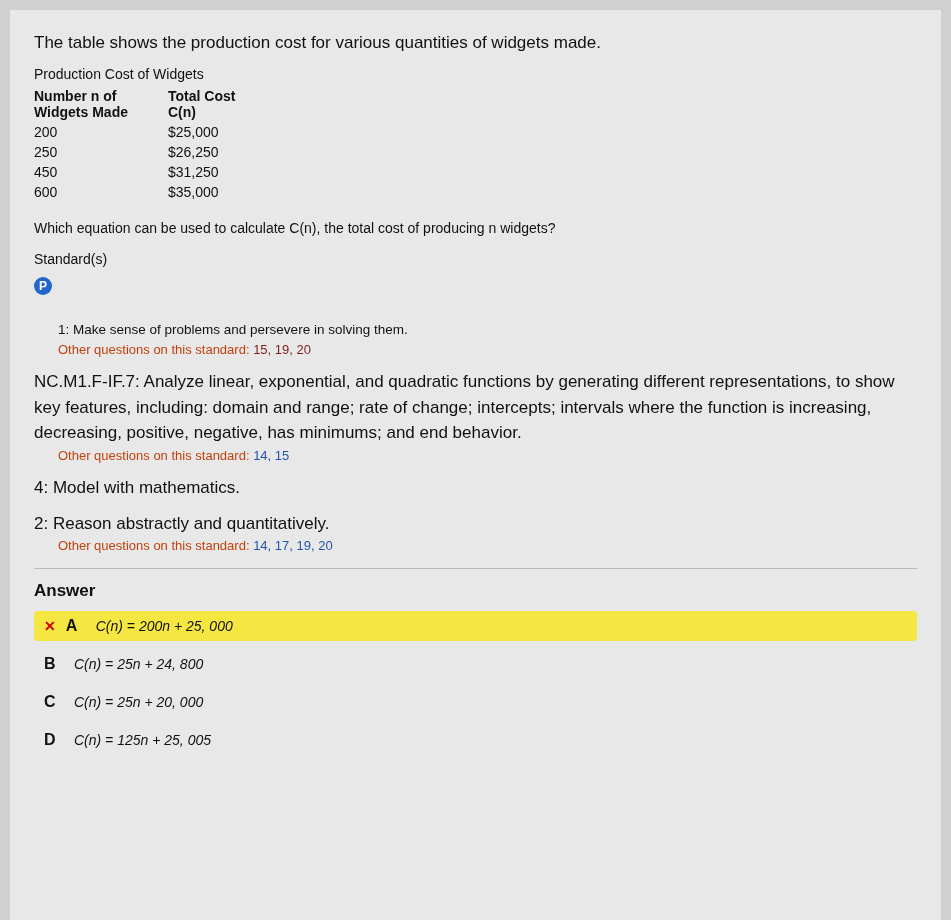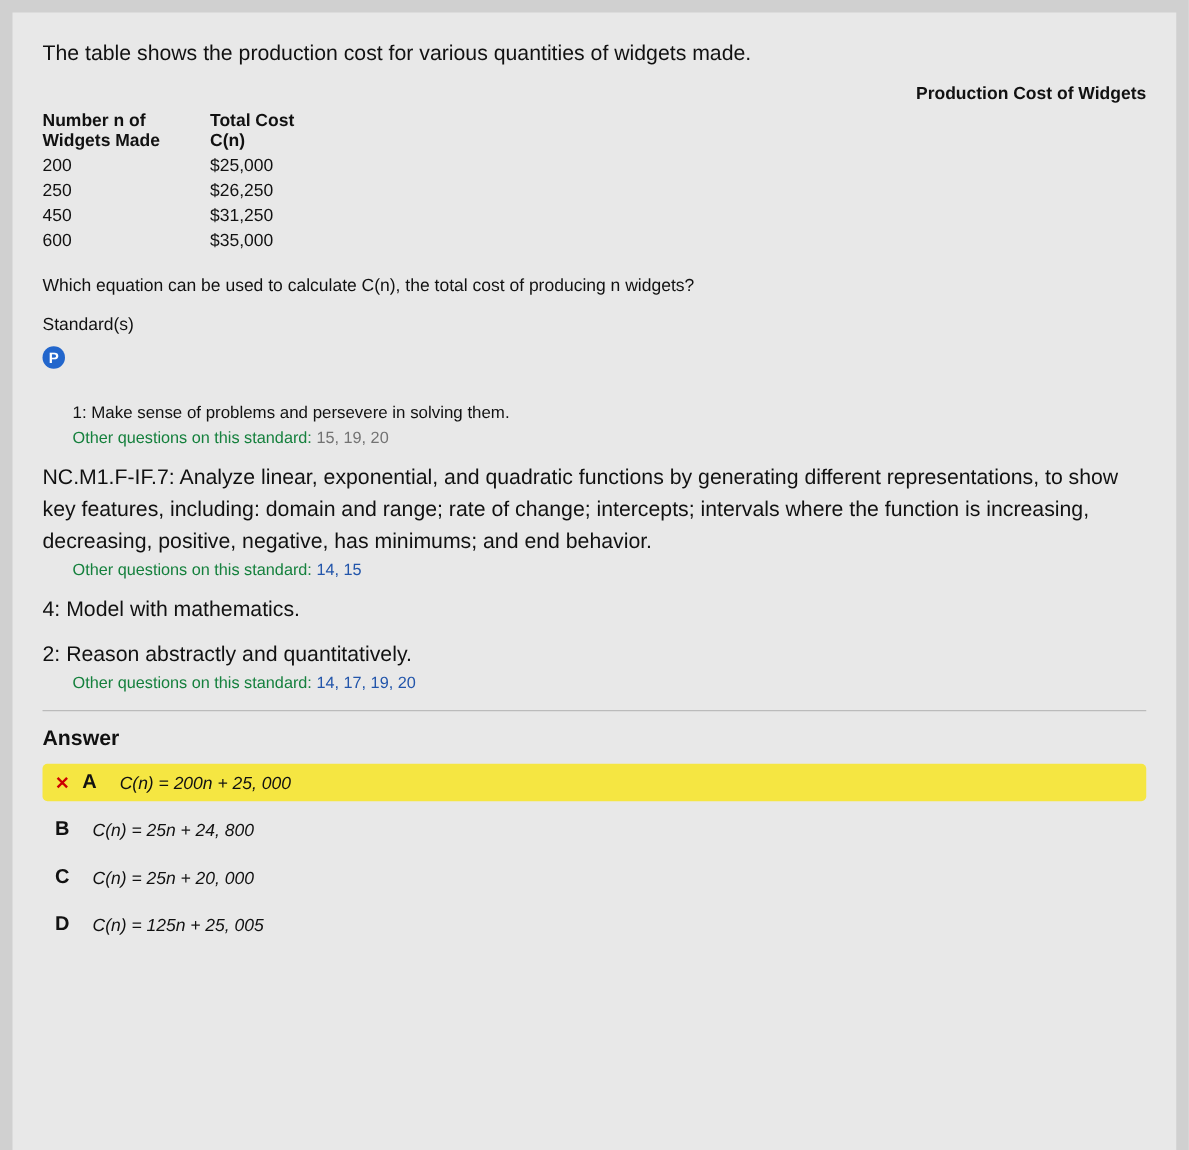--- a/index.html
+++ b/index.html
@@ -20,23 +20,22 @@
       padding: 20px 24px;
       color: #111;
     }
     .intro-text {
       font-size: 17px;
       margin-bottom: 10px;
       line-height: 1.5;
     }
     .table-title {
       font-size: 14px;
-      font-weight: bold;
+      font-weight: normal;
       margin-bottom: 4px;
-      text-align: right;
     }
     .prod-table {
       border-collapse: collapse;
       margin-bottom: 16px;
       font-size: 14px;
     }
     .prod-table th, .prod-table td {
       padding: 2px 40px 2px 0;
       vertical-align: top;
       text-align: left;
@@ -81,21 +80,21 @@
     .std-text {
       flex: 1;
       margin-top: 45px;
     }
     .other-questions {
       color: #555;
       font-size: 13px;
       margin-left: 24px;
     }
     .other-questions span {
-      color: #15803d;
+      color: #c2410c;
     }
     .no-badge-std {
       margin-left: 0;
       font-size: 17px;
       line-height: 1.5;
     }
     .answer-heading {
       font-size: 17px;
       font-weight: bold;
       margin-bottom: 10px;
@@ -178,21 +177,21 @@
   <p class="question-text">Which equation can be used to calculate C(n), the total cost of producing n widgets?</p>
 
   <div class="standards-heading">Standard(s)</div>
 
   <div id="standards-container">
       <div class="standard-item">
         <div class="std-label">
           <span class="p-badge">P</span>
           <span class="std-text">1: Make sense of problems and persevere in solving them.</span>
         </div>
-        <div class="other-questions"><span>Other questions on this standard: </span><span style="color: #737373;">15, 19, 20</span></div>
+        <div class="other-questions"><span>Other questions on this standard: </span><span style="color: #7f1d1d;">15, 19, 20</span></div>
       </div>
       <div class="standard-item">
         <div class="no-badge-std">NC.M1.F-IF.7: Analyze linear, exponential, and quadratic functions by generating different representations, to show key features, including: domain and range; rate of change; intercepts; intervals where the function is increasing, decreasing, positive, negative, has minimums; and end behavior.</div>
         <div class="other-questions"><span>Other questions on this standard: </span><span style="color: rgb(34, 85, 170);">14, 15</span></div>
       </div>
       <div class="standard-item">
         <div class="no-badge-std">4: Model with mathematics.</div>
       </div>
       <div class="standard-item">
         <div class="no-badge-std">2: Reason abstractly and quantitatively.</div>

